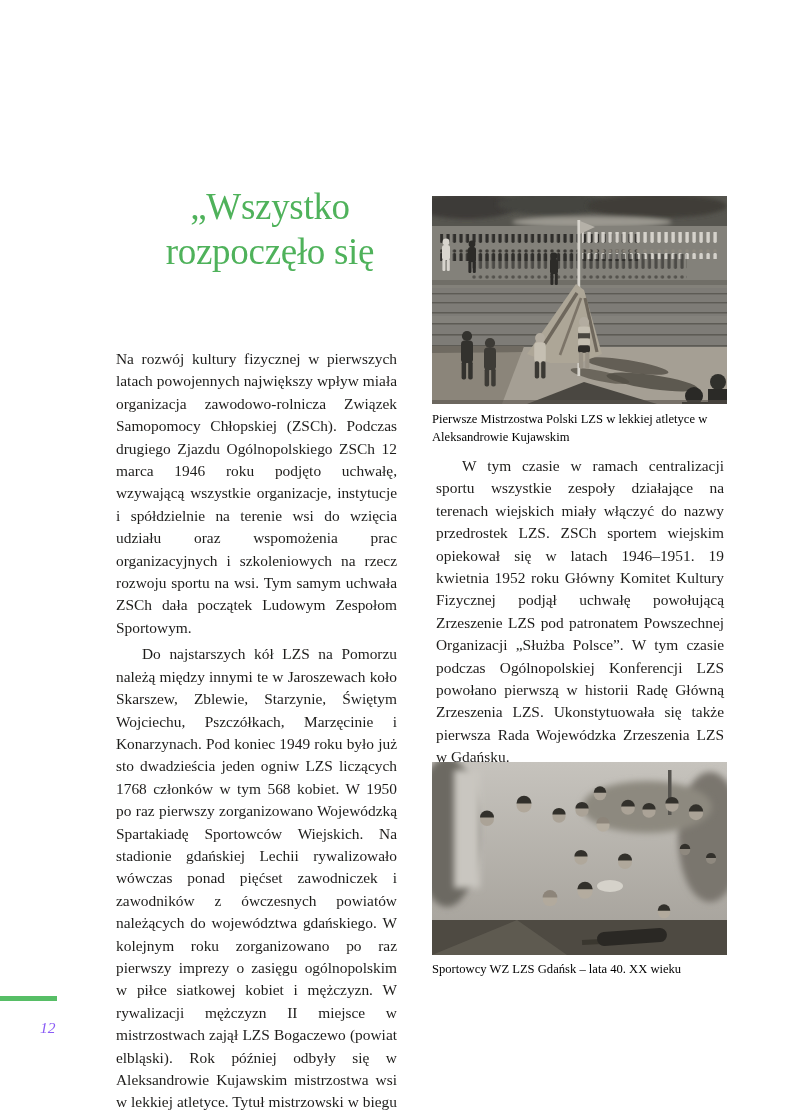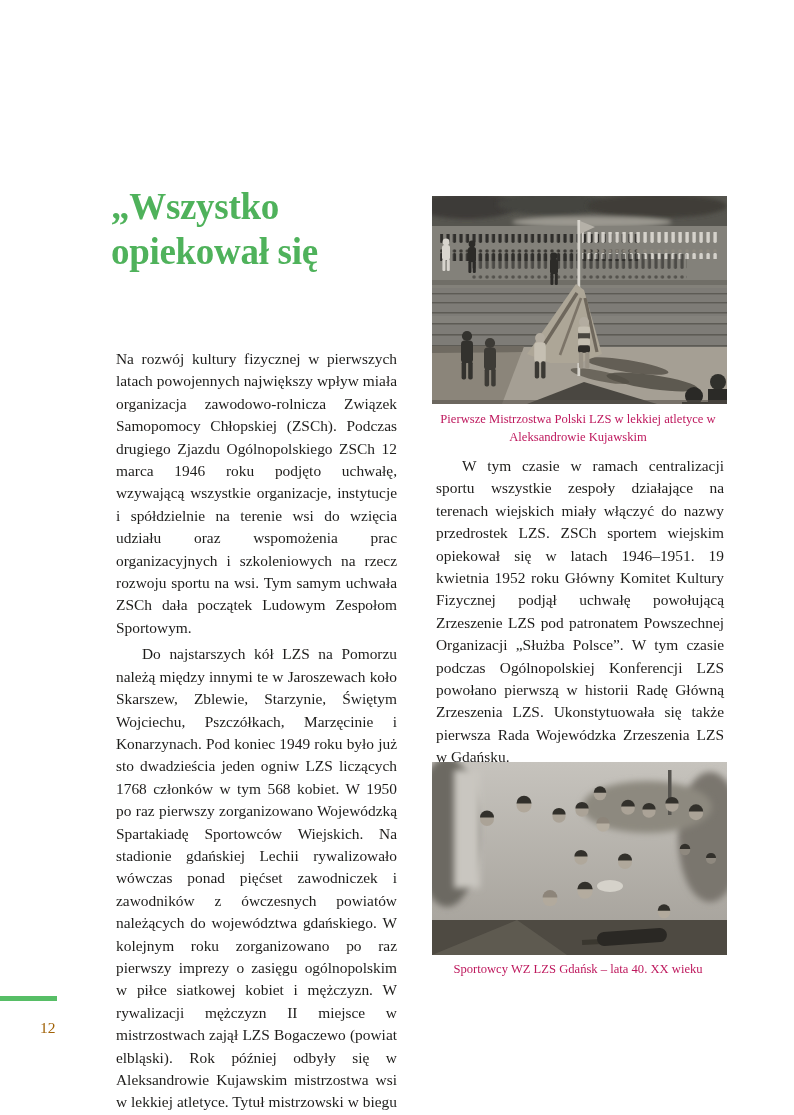--- a/index.html
+++ b/index.html
@@ -4,48 +4,48 @@
 <style>
   html,body{margin:0;padding:0;}
   body{
     width:794px;height:1115px;position:relative;background:#ffffff;
     font-family:"Liberation Serif", serif;color:#1d1c1a;overflow:hidden;
   }
   .abs{position:absolute;}
   
   .heading{
     left:111px;top:184px;width:318px;
-    font-size:37px;line-height:45px;font-weight:700;
-    color:#4FB25B;letter-spacing:-0.3px;
+    font-size:37px;line-height:45px;font-weight:400;
+    color:#4FB25B;letter-spacing:-0.3px;text-align:center;
   }
   
   .col{font-size:15.4px;line-height:22.4px;text-align:justify;}
   .col p{margin:4px;}
   .col p.indent{text-indent:26px;}
   .col-left{left:112px;top:344px;width:289px;}
   .col-right-text{left:432px;top:451px;width:296px;}
   
   .photo{background:#8c8a84;overflow:hidden;}
   .photo svg{display:block;width:100%;height:100%;}
   .photo-1{left:432px;top:196px;width:295px;height:208px;}
   .photo-2{left:432px;top:762px;width:295px;height:193px;}
   
-  .caption{font-size:12.6px;line-height:17.5px;color:#be185d;text-align:center;}
+  .caption{font-size:12.6px;line-height:17.5px;color:#000000;text-align:left;}
   .caption-1{left:432px;top:411px;width:292px;}
   .caption-2{left:432px;top:961px;width:292px;}
   
   .green-rule{left:0;top:996px;width:57px;height:5px;background:#57BE66;}
-  .page-number{left:40px;top:1019px;font-size:15.5px;color:#a16207;}
+  .page-number{left:40px;top:1019px;font-size:15.5px;color:#8b5cf6;font-style:italic;}
 </style>
 </head>
 <body>
 
 <div class="abs heading">
   <div>„Wszystko</div>
-  <div>opiekował się</div>
+  <div>rozpoczęło się</div>
 </div>
 
 <div class="abs col col-left">
   <p>Na rozwój kultury fizycznej w pierwszych latach powojennych największy wpływ miała organizacja zawodowo-rolnicza Związek Samopomocy Chłopskiej (ZSCh). Podczas drugiego Zjazdu Ogólnopolskiego ZSCh 12 marca 1946 roku podjęto uchwałę, wzywającą wszystkie organizacje, instytucje i spółdzielnie na terenie wsi do wzięcia udziału oraz wspomożenia prac organizacyjnych i szkoleniowych na rzecz rozwoju sportu na wsi. Tym samym uchwała ZSCh dała początek Ludowym Zespołom Sportowym.</p>
   <p class="indent">Do najstarszych kół LZS na Pomorzu należą między innymi te w Jaroszewach koło Skarszew, Zblewie, Starzynie, Świętym Wojciechu, Pszczółkach, Marzęcinie i Konarzynach. Pod koniec 1949 roku było już sto dwadzieścia jeden ogniw LZS liczących 1768 członków w tym 568 kobiet. W 1950 po raz pierwszy zorganizowano Wojewódzką Spartakiadę Sportowców Wiejskich. Na stadionie gdańskiej Lechii rywalizowało wówczas ponad pięćset zawodniczek i zawodników z ówczesnych powiatów należących do województwa gdańskiego. W kolejnym roku zorganizowano po raz pierwszy imprezy o zasięgu ogólnopolskim w piłce siatkowej kobiet i mężczyzn. W rywalizacji mężczyzn II miejsce w mistrzostwach zajął LZS Bogaczewo (powiat elbląski). Rok później odbyły się w Aleksandrowie Kujawskim mistrzostwa wsi w lekkiej atletyce. Tytuł mistrzowski w biegu na 5000 m wywalczył Brunon Nigielski, a miejsca punktowane zajęli także Roman</p>
 </div>
 
 <div class="abs photo photo-1">
   <svg viewBox="0 0 295 208" preserveAspectRatio="none">
     <defs>

